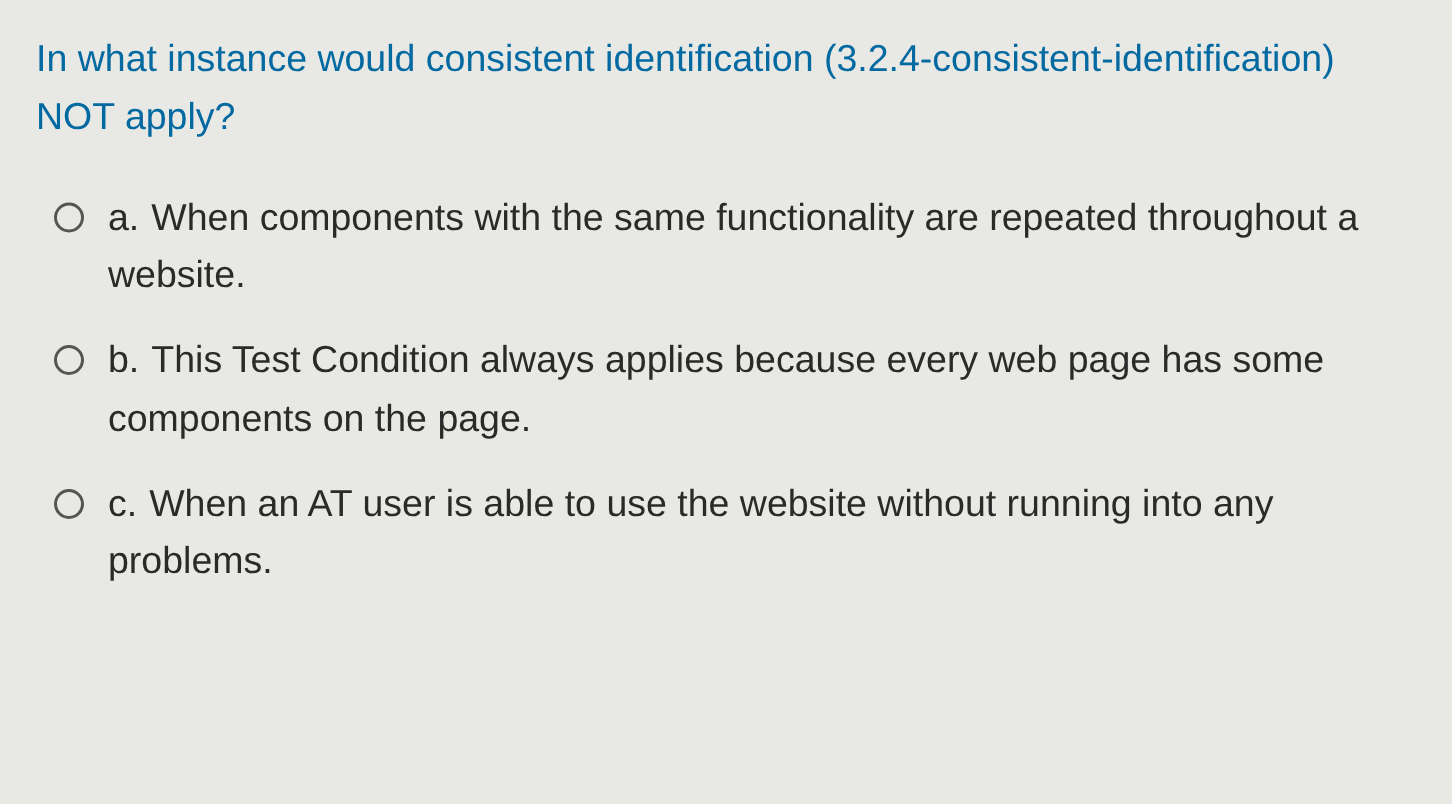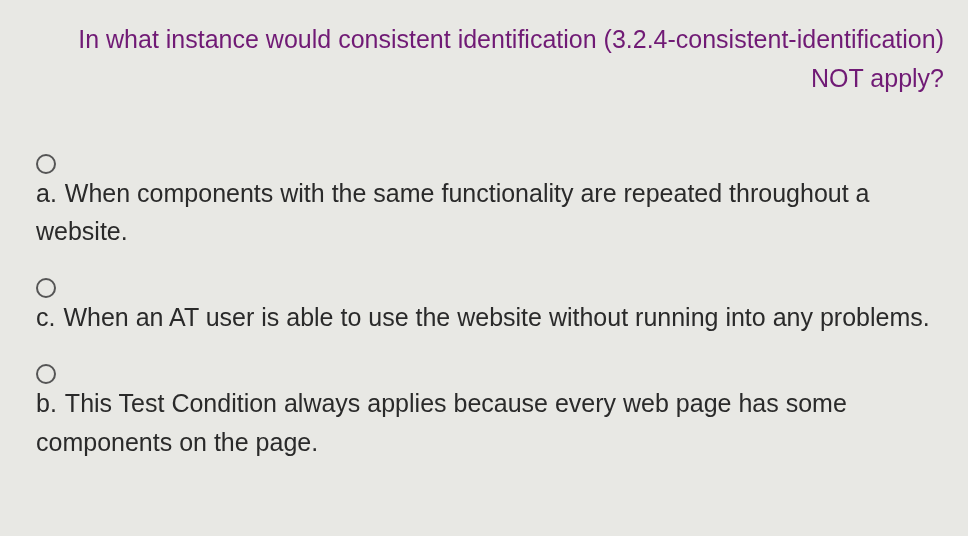--- a/index.html
+++ b/index.html
@@ -12,32 +12,30 @@
       height: 536px;
       background: #e8e8e4;
       font-family: Arial, Helvetica, sans-serif;
       color: #2a2a2a;
       padding: 20px 24px;
       font-size: 25px;
       line-height: 1.55;
       overflow: hidden;
     }
     .question-text {
-      margin-bottom: 47px;
-      color: #701a75;
-      text-align: right;
+      margin-bottom: 28px;
+      color: #0369a1;
     }
     .options {
       padding-left: 12px;
     }
     .option {
       display: flex;
       align-items: flex-start;
       margin-bottom: 18px;
-      flex-direction: column;
     }
     .radio {
       flex-shrink: 0;
       width: 20px;
       height: 20px;
       border: 2px solid #555;
       border-radius: 50%;
       margin-top: 9px;
       margin-right: 16px;
       background: transparent;
@@ -62,24 +60,24 @@
   <div class="option">
     <div class="radio"></div>
     <div class="option-body">
       <span class="option-letter">a.</span><span class="option-text">When components with the same functionality are repeated throughout a website.</span>
     </div>
   </div>
 
   <div class="option">
     <div class="radio"></div>
     <div class="option-body">
-      <span class="option-letter">c.</span><span class="option-text">When an AT user is able to use the website without running into any problems.</span>
+      <span class="option-letter">b.</span><span class="option-text">This Test Condition always applies because every web page has some components on the page.</span>
     </div>
   </div>
 
   <div class="option">
     <div class="radio"></div>
     <div class="option-body">
-      <span class="option-letter">b.</span><span class="option-text">This Test Condition always applies because every web page has some components on the page.</span>
+      <span class="option-letter">c.</span><span class="option-text">When an AT user is able to use the website without running into any problems.</span>
     </div>
   </div>
 
 </div>
 
 </body></html>

